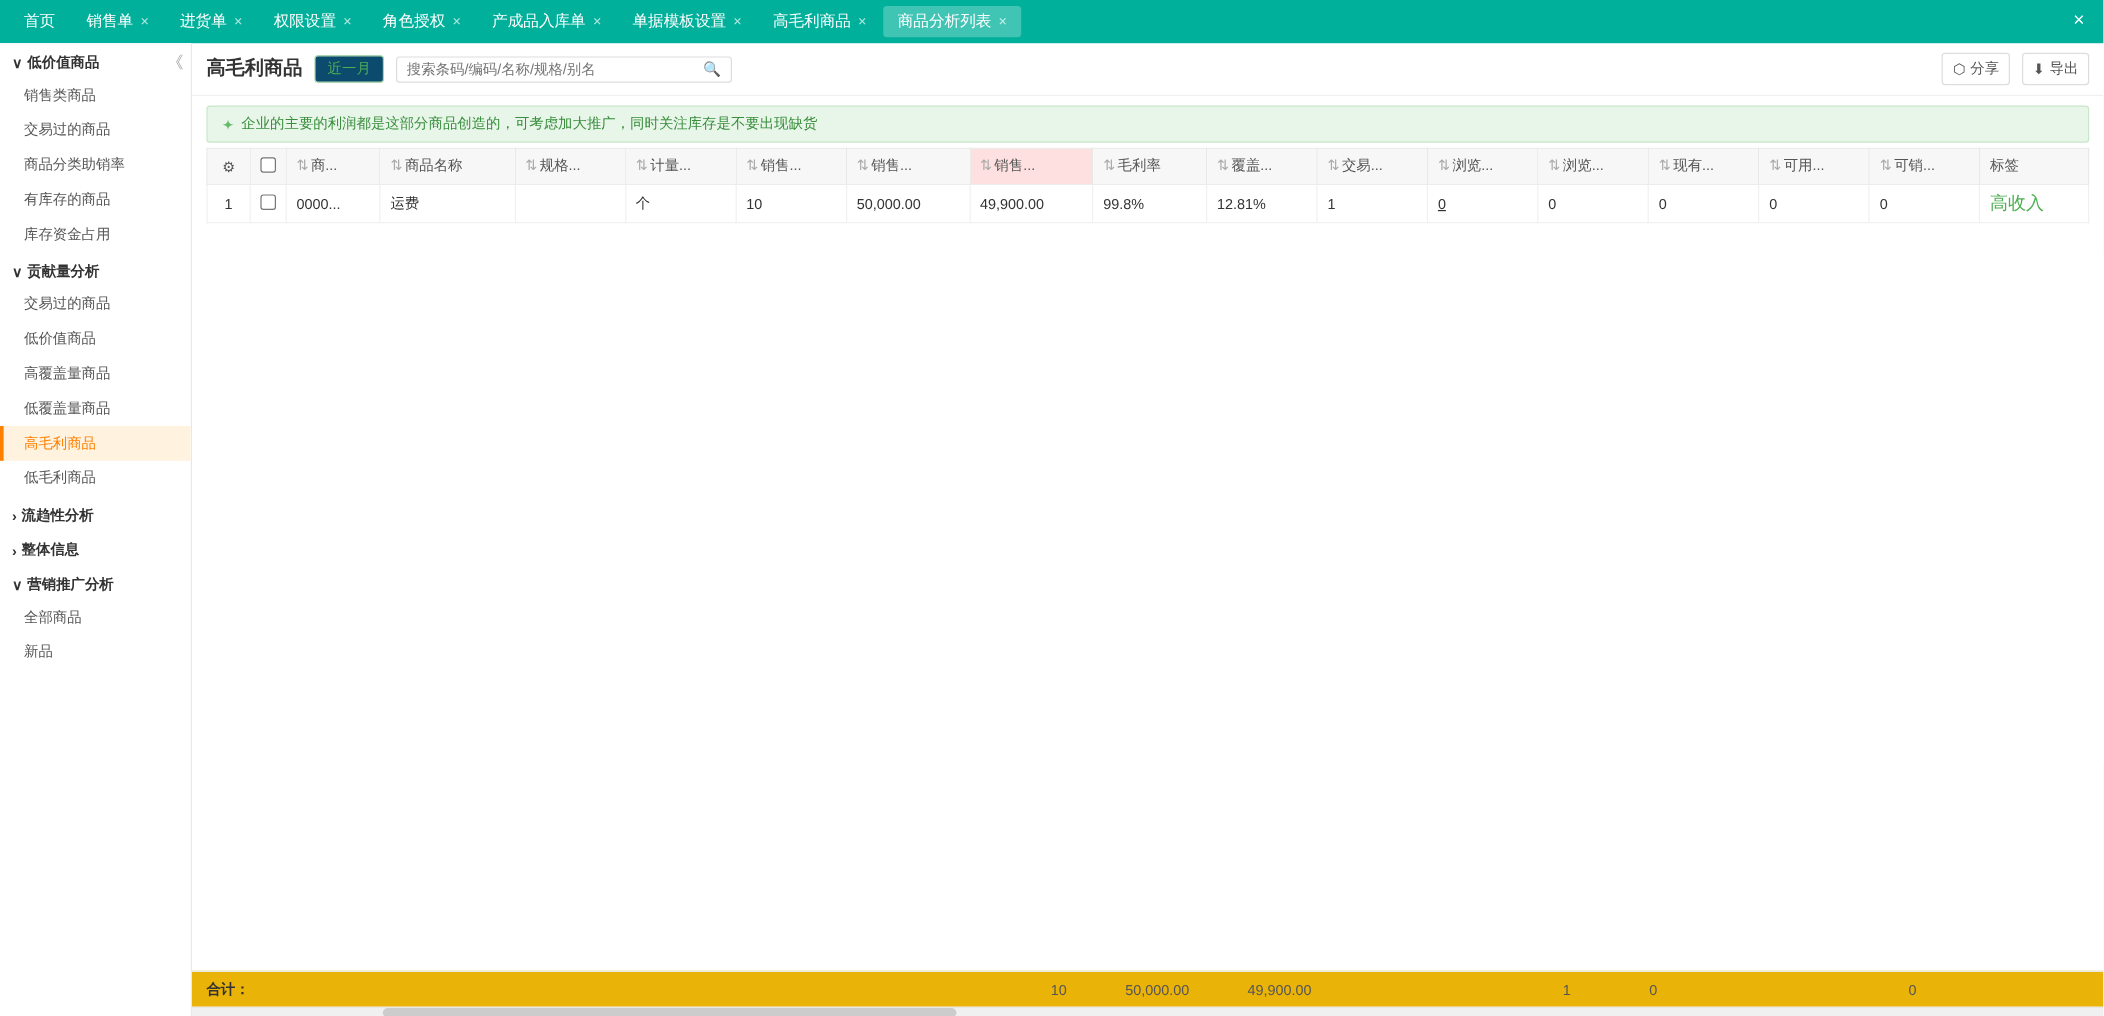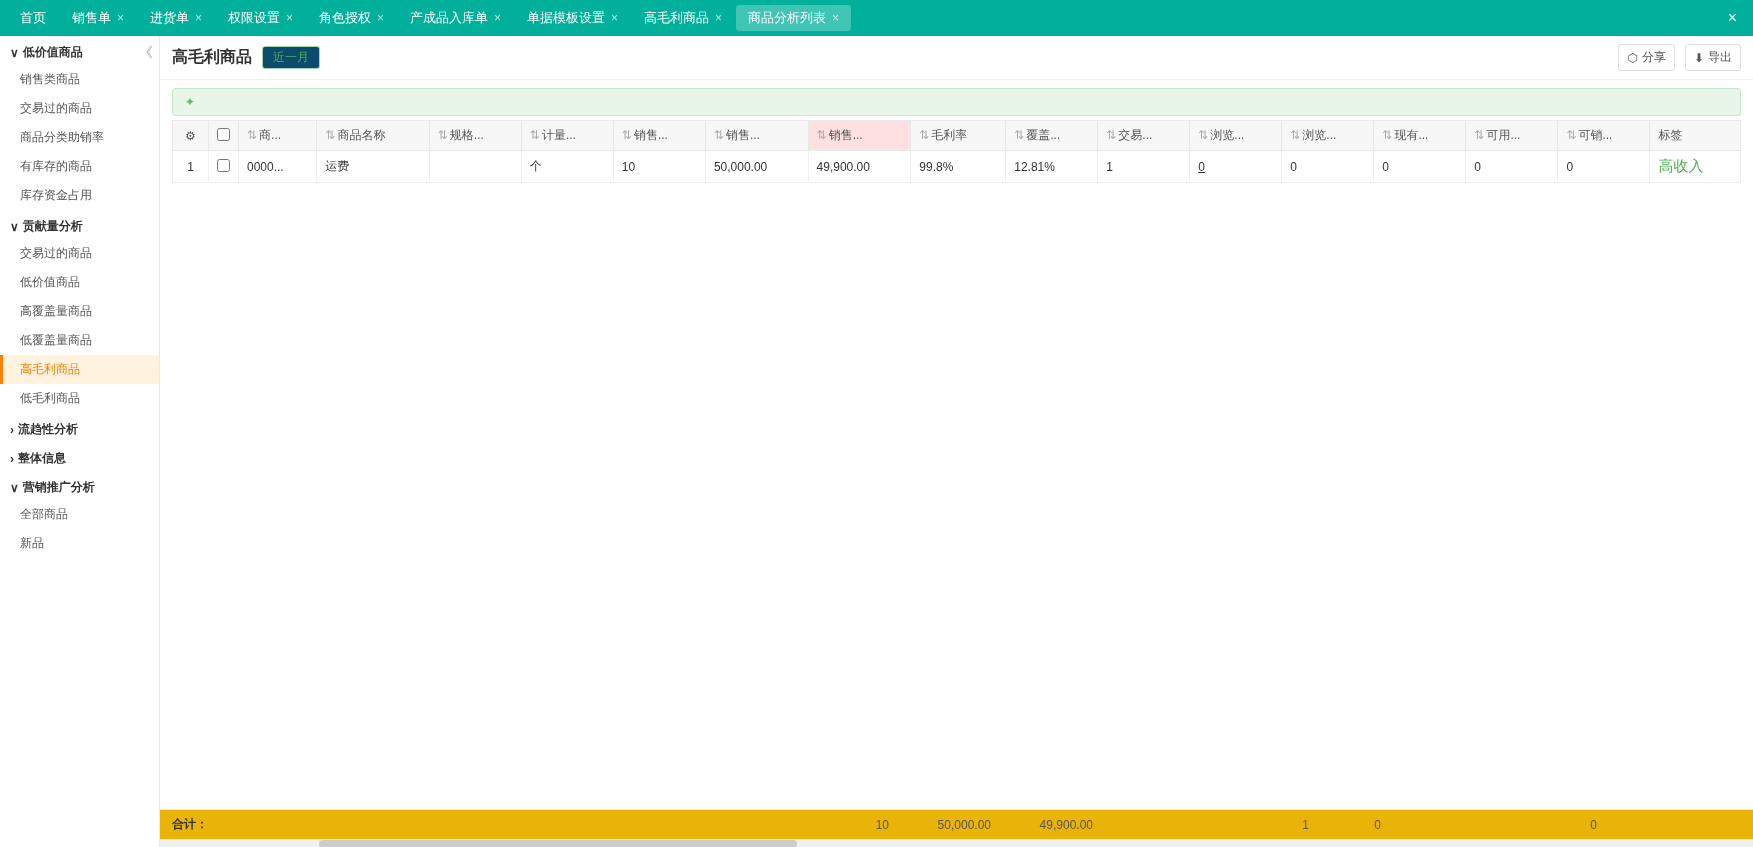--- a/index.html
+++ b/index.html
@@ -333,34 +333,39 @@
     </div>
     <div class="sidebar-item">全部商品</div>
     <div class="sidebar-item">新品</div>
   </div>
 
   <div class="content">
 
     <div class="content-header">
       <span class="content-title">高毛利商品</span>
       <button class="filter-btn">近一月</button>
+      <div class="search-box">
+        <input type="text" placeholder="搜索条码/编码/名称/规格/别名" style="">
+        <span style="color:#aaa; cursor:pointer;">🔍</span>
+      </div>
       <div class="header-actions">
         <div class="action-btn">
           <span>⬡</span>
           <span>分享</span>
         </div>
         <div class="action-btn">
           <span>⬇</span>
           <span>导出</span>
         </div>
       </div>
     </div>
 
     <div class="alert-bar">
       <span style="color:#66bb6a;">✦</span>
+      <span>企业的主要的利润都是这部分商品创造的，可考虑加大推广，同时关注库存是不要出现缺货</span>
     </div>
 
     <div class="table-container">
       <table>
         <thead>
           <tr>
             <th class="col-seq">
               <span style="cursor:pointer;">⚙</span>
             </th>
             <th class="col-check">

